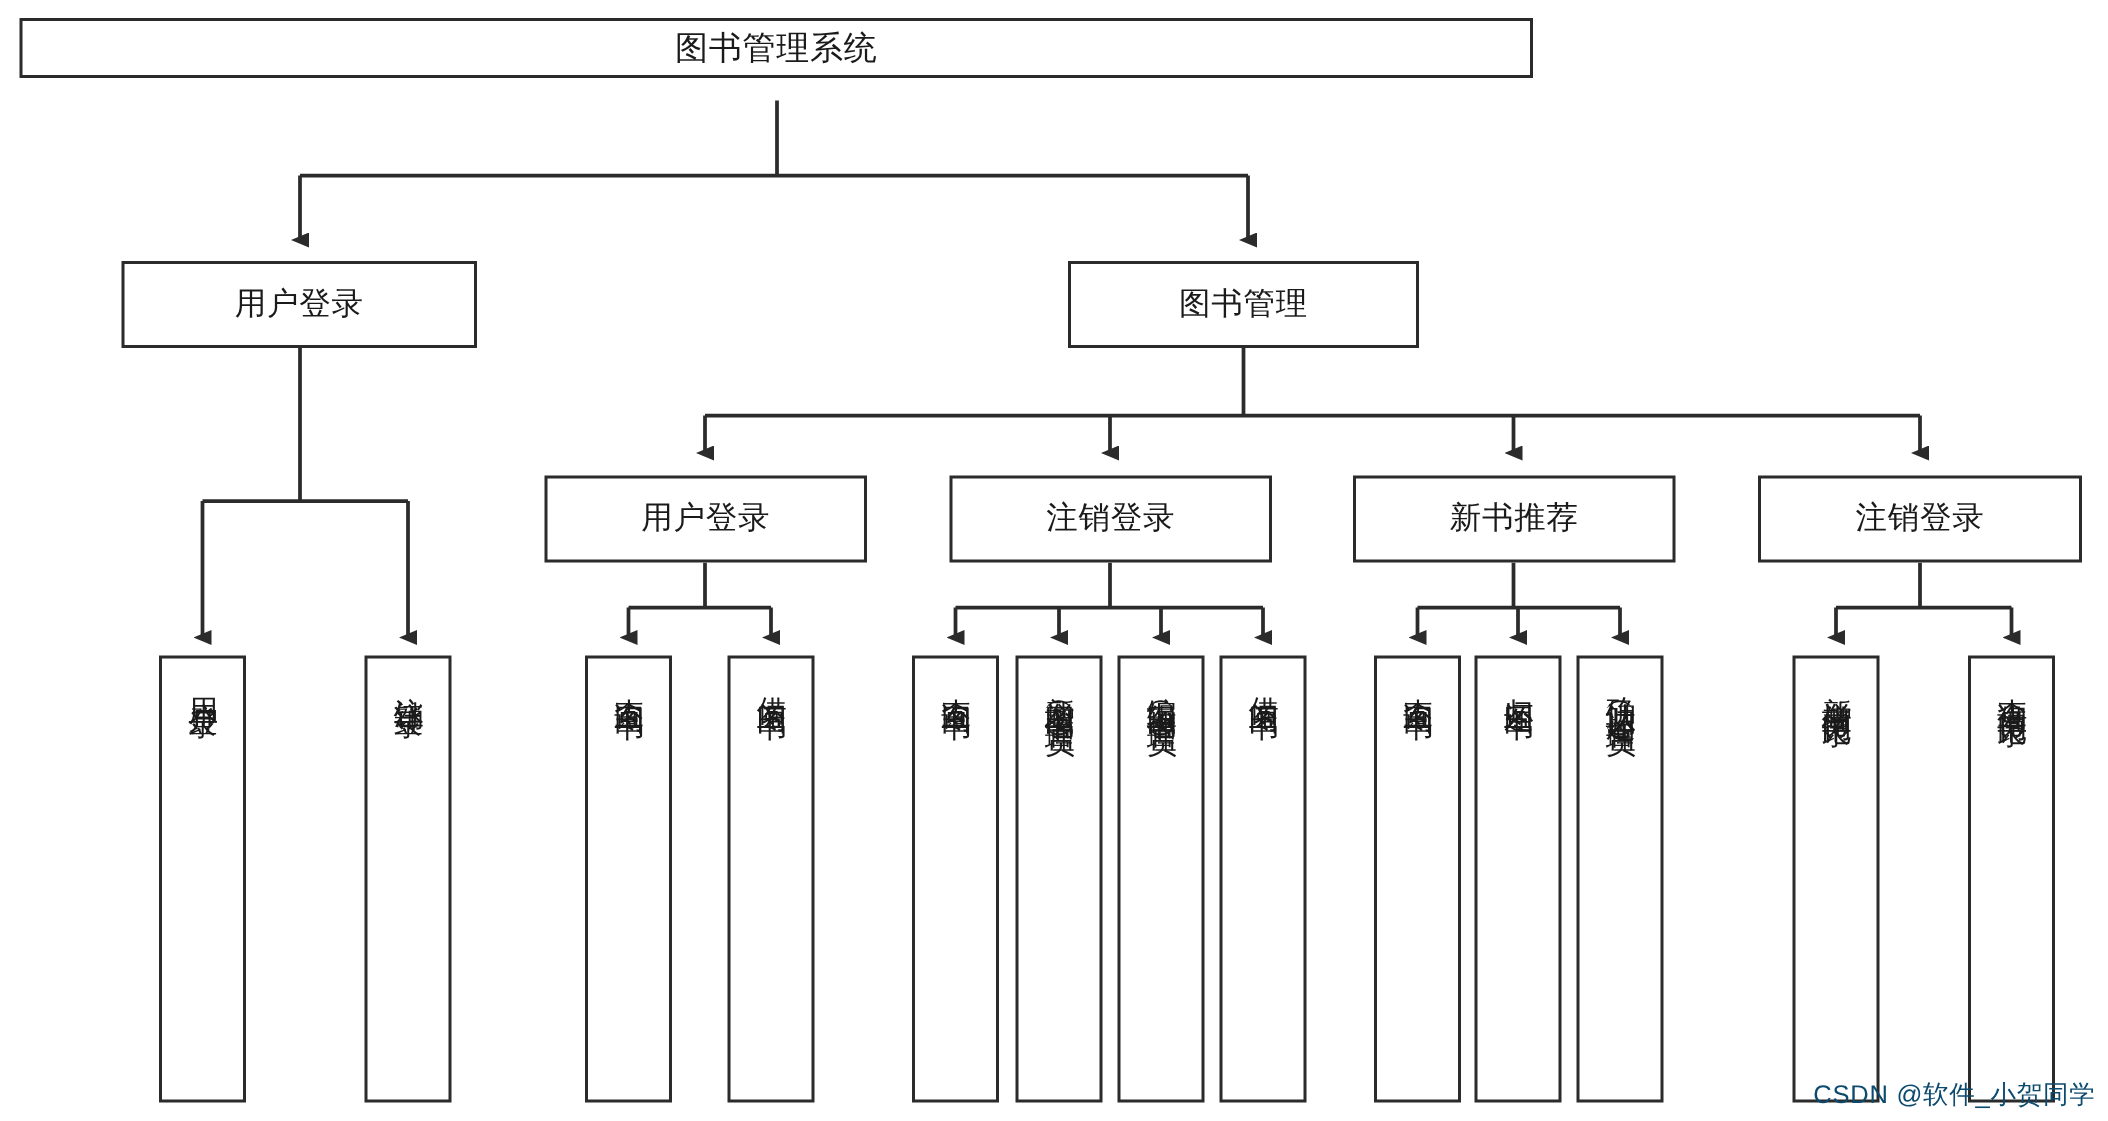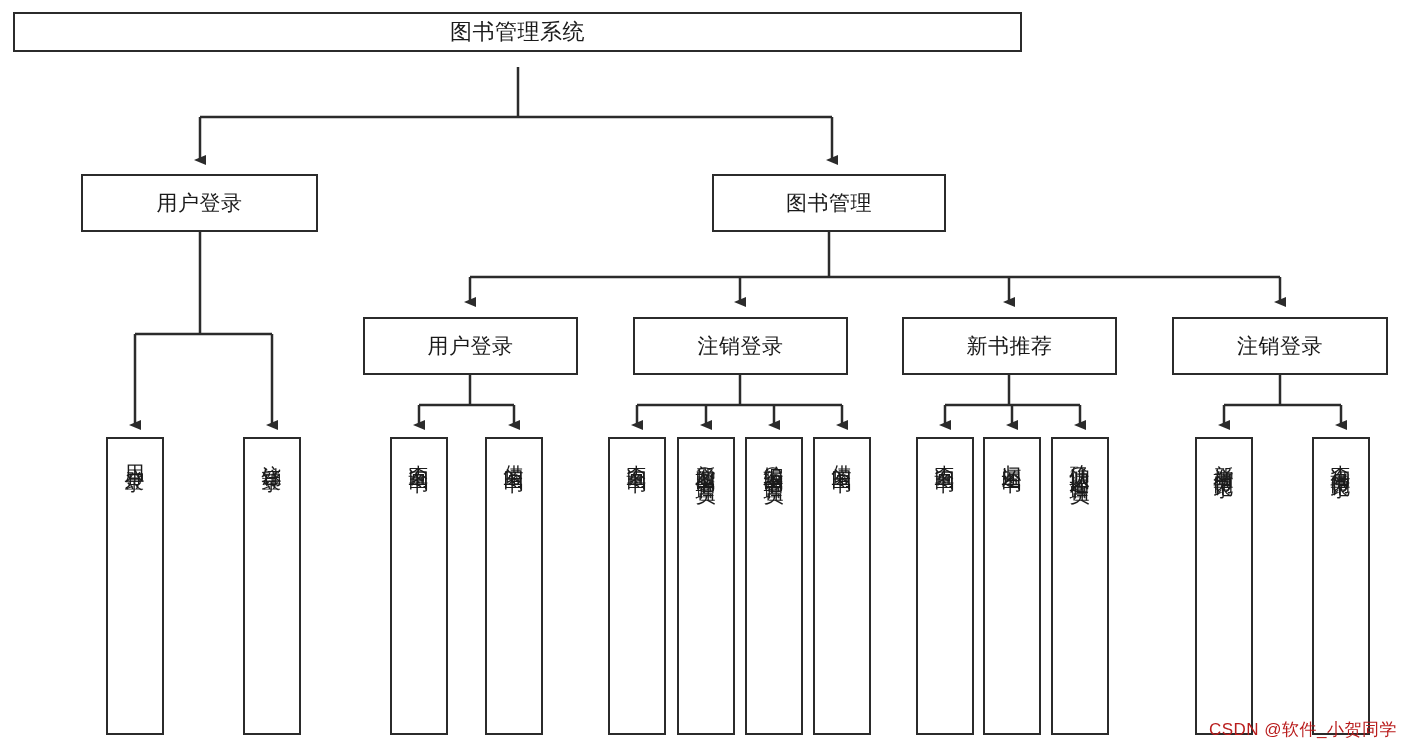--- a/index.html
+++ b/index.html
@@ -58,21 +58,21 @@
     text-orientation: upright;
     font-size: 20px;
     letter-spacing: 3px;
     line-height: 1.0;
   }
   .watermark {
     position: absolute;
     right: 8px;
     bottom: 6px;
     font-size: 17px;
-    color: #b91c1c;
+    color: #0c4a6e;
     white-space: nowrap;
     letter-spacing: 0.5px;
   }
 </style>
 </head>
 <body>
 
 <div id="canvas">
 
   <svg class="wires" viewBox="0 0 1405 747">

